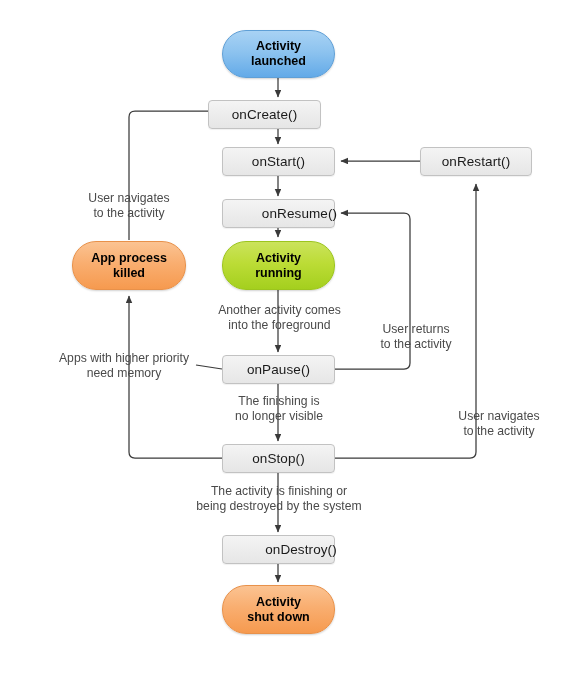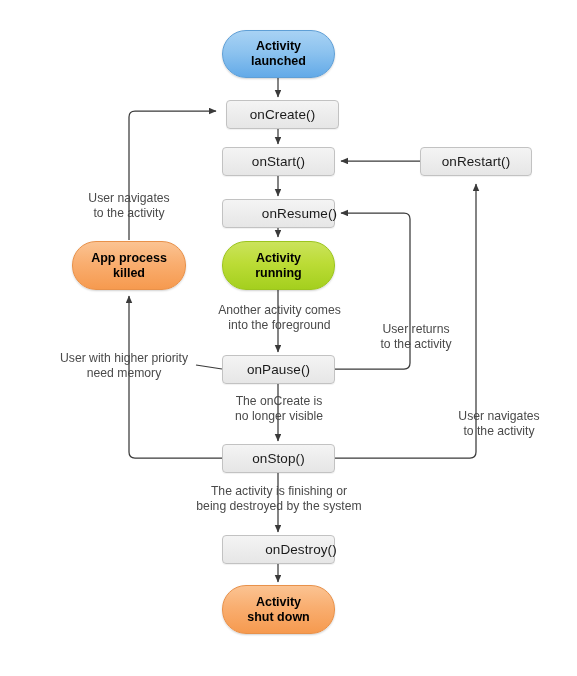--- a/index.html
+++ b/index.html
@@ -70,21 +70,21 @@
 
       <path d="M129,240 L129,117 Q129,111 135,111 L216,111" marker-end="url(#ah)"></path>
     </g>
   </svg>
 
   <div class="node pill pill-blue" style="left:222px;top:30px;width:113px;height:48px;flex-direction:column;">
     <span class="t">Activity</span>
     <span class="t">launched</span>
   </div>
 
-  <div class="node cb" style="left:226px;top:100px;width:113px;height:29px;justify-content:center;">
+  <div class="node cb" style="left:208px;top:100px;width:113px;height:29px;justify-content:center;">
     <span>onCreate()</span>
   </div>
 
   <div class="node cb" style="left:222px;top:147px;width:113px;height:29px;">
     <span>onStart()</span>
   </div>
 
   <div class="node cb" style="left:222px;top:199px;width:113px;height:29px;padding-left:42px;">
     <span>onResume()</span>
   </div>
@@ -124,31 +124,31 @@
     <div>User navigates</div>
     <div>to the activity</div>
   </div>
 
   <div class="lbl" style="left:196px;top:303px;width:167px;">
     <div>Another activity comes</div>
     <div>into the foreground</div>
   </div>
 
   <div class="lbl" style="left:54px;top:351px;width:140px;">
-    <div>User with higher priority</div>
+    <div>Apps with higher priority</div>
     <div>need memory</div>
   </div>
 
   <div class="lbl" style="left:360px;top:322px;width:112px;">
     <div>User returns</div>
     <div>to the activity</div>
   </div>
 
   <div class="lbl" style="left:205px;top:394px;width:148px;">
-    <div>The onCreate is</div>
+    <div>The finishing is</div>
     <div>no longer visible</div>
   </div>
 
   <div class="lbl" style="left:178px;top:484px;width:202px;">
     <div>The activity is finishing or</div>
     <div>being destroyed by the system</div>
   </div>
 
   <div class="lbl" style="left:431px;top:409px;width:136px;">
     <div>User navigates</div>

